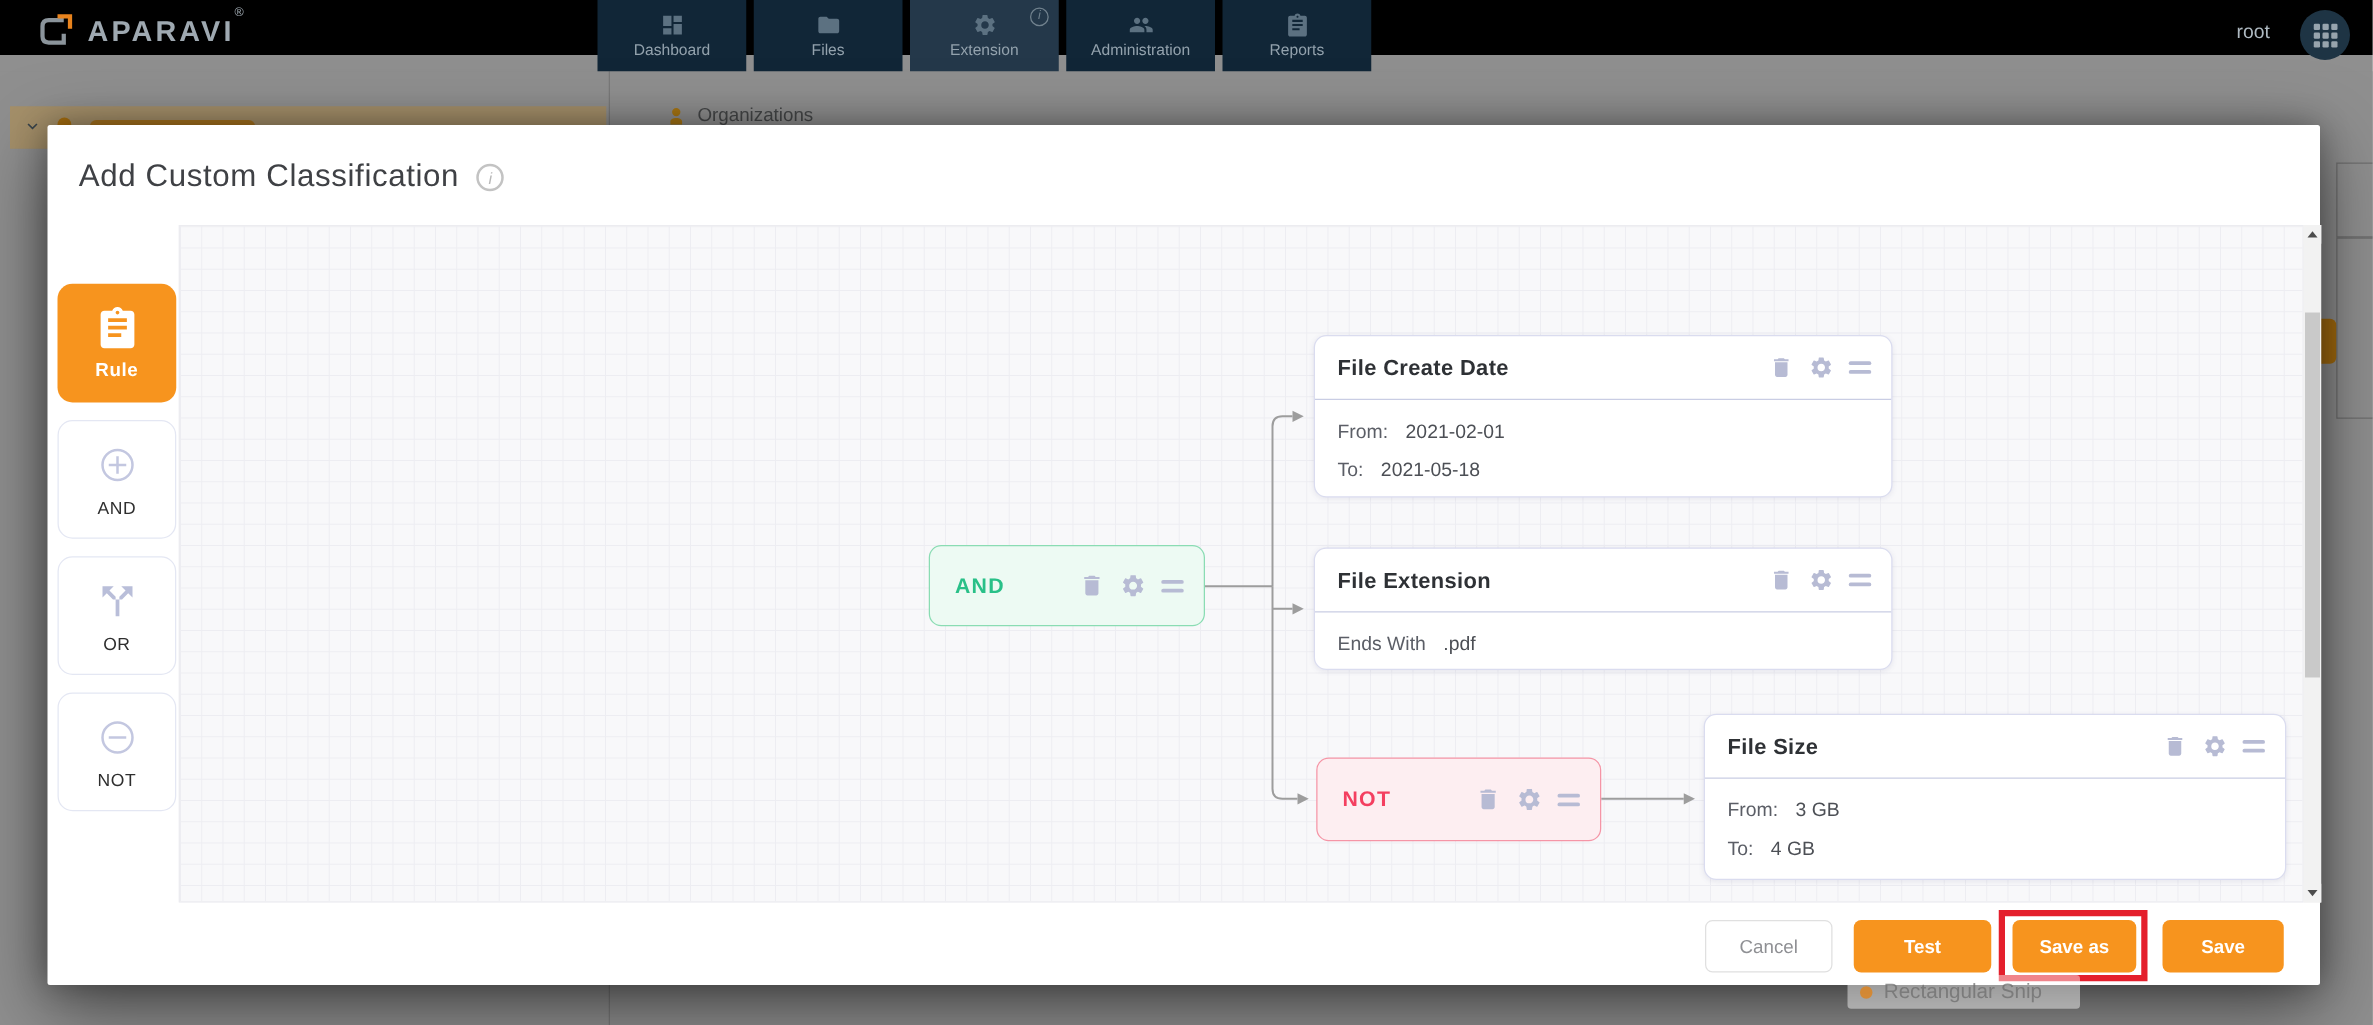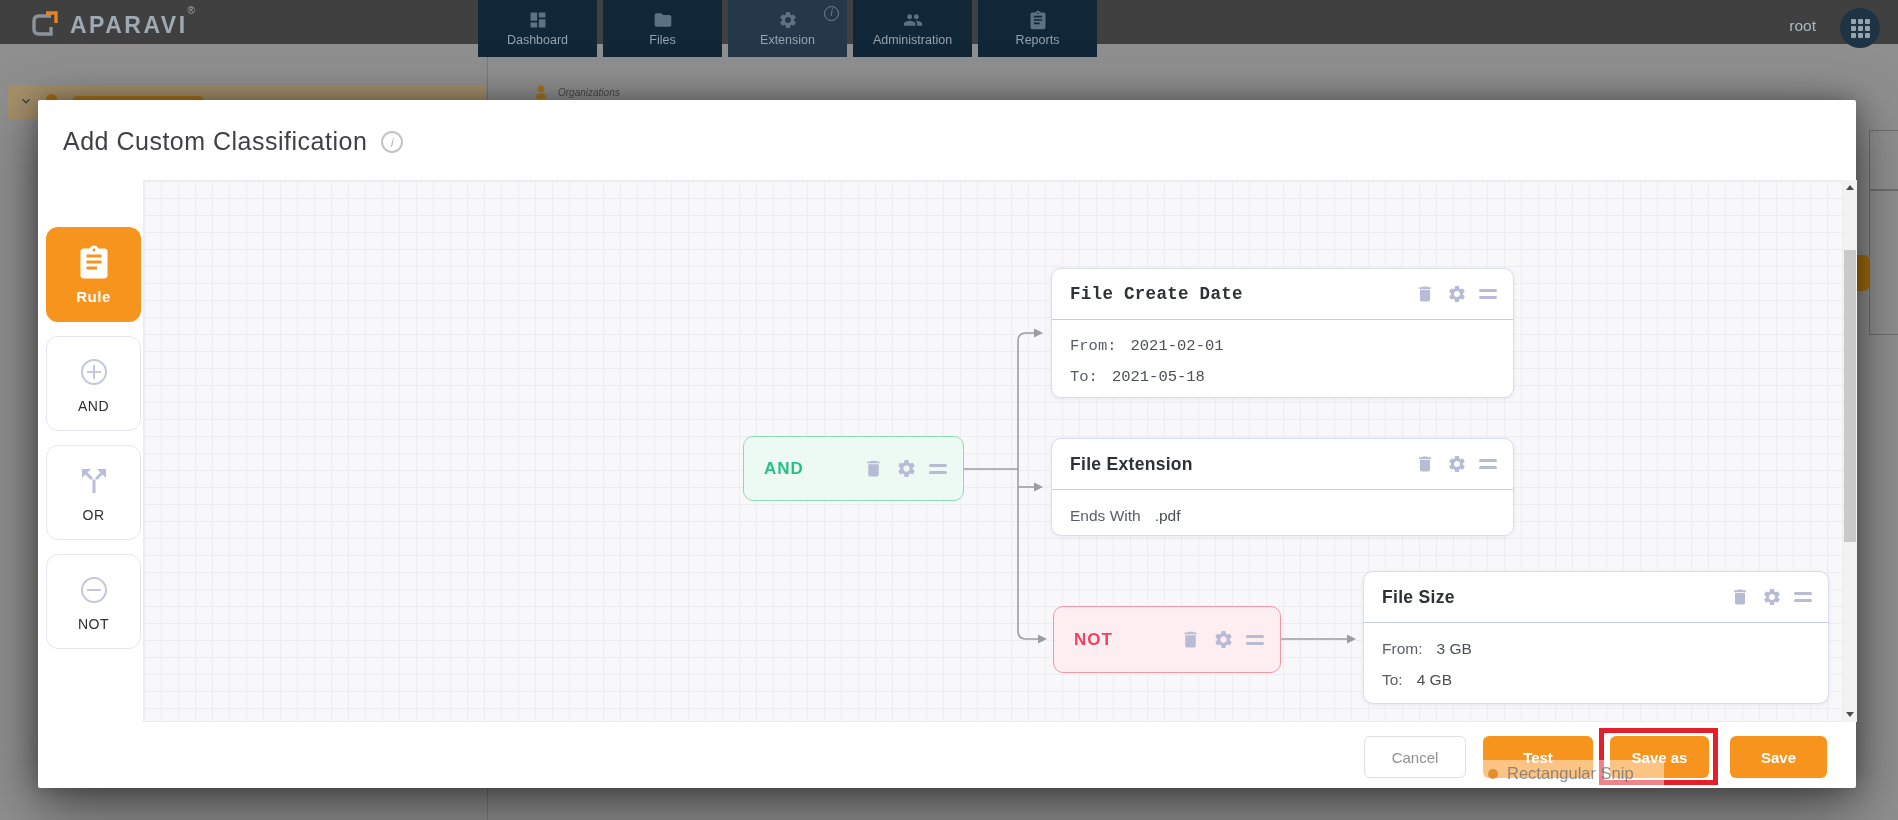--- a/index.html
+++ b/index.html
@@ -1,21 +1,21 @@
 <!DOCTYPE html>
 <html><head>
 <meta charset="utf-8">
 <style>
   * { margin:0; padding:0; box-sizing:border-box; }
   html,body { width:1898px; height:820px; overflow:hidden; background:#8f8f8f;
               font-family:"Liberation Sans", sans-serif; }
 
   
   .navbar { position:absolute; left:0; top:0; width:1898px; height:44px;
-            background:#404040; z-index:5; }
+            background:#000000; z-index:5; }
   .brand { position:absolute; left:28px; top:9px; display:flex; align-items:center; gap:10px; }
   .brand-name { color:#9fa9b1; font-size:23px; font-weight:bold; letter-spacing:2.5px; }
   .brand-reg { color:#9fa9b1; font-size:10px; vertical-align:top; position:relative; top:-7px; }
   .nav-items { position:absolute; left:478px; top:0; height:57px; display:flex; gap:6px; }
   .nav-item { position:relative; width:119px; height:57px; background:#112637;
               display:flex; flex-direction:column; align-items:center; justify-content:center;
               gap:3px; cursor:pointer; }
   .nav-item.active { background:#24384a; }
   .nav-item .nv-label { color:#93a2ad; font-size:12.5px; }
   .nav-item svg { width:20px; height:20px; fill:#5c7181; }
@@ -31,21 +31,21 @@
   
   .backdrop { position:absolute; left:0; top:57px; width:1898px; height:763px;
               background:#8f8f8f; z-index:1; }
   .bd-divider { position:absolute; left:487px; top:0; width:1px; height:763px; background:rgba(0,0,0,0.15); }
   .bd-row { position:absolute; left:8px; top:28px; width:477px; height:34px; background:#a5906a; }
   .bd-chevron { position:absolute; left:10px; top:8px; width:16px; height:16px; fill:#39444b; }
   .bd-dot { position:absolute; left:38px; top:9px; width:11px; height:11px; border-radius:50%; background:#a86f10; }
   .bd-textbar { position:absolute; left:64px; top:11px; width:132px; height:11px; border-radius:5px; background:#a86f10; opacity:.85; }
   .bd-org { position:absolute; left:533px; top:27px; display:flex; align-items:center; gap:9px; }
   .bd-org svg { width:16px; height:16px; fill:#a87613; }
-  .bd-org span { color:#454748; font-size:10px;font-style:italic; }
+  .bd-org span { color:#454748; font-size:15px; }
   .bd-box { position:absolute; border:1px solid rgba(70,70,70,0.45); border-right:none; }
   .bd-box.one { left:1869px; top:73px; width:29px; height:60px; }
   .bd-box.two { left:1869px; top:133px; width:29px; height:145px; }
   .bd-orange-sliver { position:absolute; left:1856px; top:198px; width:13px; height:36px;
                       background:#a56c0e; border-radius:0 5px 5px 0; }
 
   
   .modal { position:absolute; left:38px; top:100px; width:1818px; height:688px;
            background:#ffffff; border-radius:2px; z-index:10;
            box-shadow:0 18px 60px rgba(0,0,0,0.5), 0 0 25px rgba(0,0,0,0.3); }
@@ -111,21 +111,21 @@
   
   .btn { position:absolute; top:636px; height:42px; border-radius:6px; font-size:15px;
          display:flex; align-items:center; justify-content:center; cursor:pointer; }
   .btn-cancel { left:1326px; width:102px; background:#ffffff; border:1px solid #e0e0e0; color:#8f9094; }
   .btn-orange { background:#f7941e; color:#ffffff; font-weight:bold; border:none; }
   .btn-test { left:1445px; width:110px; }
   .btn-saveas { left:1572px; width:99px; }
   .btn-save { left:1692px; width:97px; }
   .annotation-rect { position:absolute; left:1561px; top:628px; width:119px; height:57px;
                      border:5px solid #e41f2c; pointer-events:none; }
-  .snip-ghost { position:absolute; left:1440px; top:660px; width:186px; height:27px;
+  .snip-ghost { position:absolute; left:1440px; top:680px; width:186px; height:27px;
                 background:rgba(255,255,255,0.45); border-radius:3px;
                 display:flex; align-items:center; gap:9px; padding:0 10px; pointer-events:none; }
   .snip-ghost .snip-dot { width:10px; height:10px; border-radius:50%; background:rgba(222,130,26,0.8); }
   .snip-ghost .snip-text { color:rgba(110,110,110,0.75); font-size:16.5px; white-space:nowrap; }
 </style>
 </head>
 <body>
 
 <div class="navbar">
   <div class="brand">
@@ -271,21 +271,21 @@
         <svg viewBox="0 0 24 24">
             <path d="M19.14 12.94c.04-.3.06-.61.06-.94 0-.32-.02-.64-.07-.94l2.03-1.58a.49.49 0 0 0 .12-.61l-1.92-3.32a.488.488 0 0 0-.59-.22l-2.39.96c-.5-.38-1.03-.7-1.62-.94l-.36-2.54a.484.484 0 0 0-.48-.41h-3.84c-.24 0-.43.17-.47.41l-.36 2.54c-.59.24-1.13.57-1.62.94l-2.39-.96c-.22-.08-.47 0-.59.22L2.74 8.87c-.12.21-.08.47.12.61l2.03 1.58c-.05.3-.09.63-.09.94s.02.64.07.94l-2.03 1.58a.49.49 0 0 0-.12.61l1.92 3.32c.12.22.37.29.59.22l2.39-.96c.5.38 1.03.7 1.62.94l.36 2.54c.05.24.24.41.48.41h3.84c.24 0 .44-.17.47-.41l.36-2.54c.59-.24 1.13-.56 1.62-.94l2.39.96c.22.08.47 0 .59-.22l1.92-3.32c.12-.22.07-.47-.12-.61l-2.01-1.58zM12 15.6A3.61 3.61 0 0 1 8.4 12c0-1.98 1.62-3.6 3.6-3.6s3.6 1.62 3.6 3.6-1.62 3.6-3.6 3.6z"></path>
           </svg>
         <span class="handle-icon">
             <i></i>
             <i></i>
           </span>
       </div>
     </div>
 
-    <div class="node" style="left:907px; top:87px; width:463px; height:130px;font-family:Liberation Mono, monospace;">
+    <div class="node" style="left:907px; top:87px; width:463px; height:130px;">
       <div class="node-head">
         <span class="node-title">File Create Date</span>
         <div class="node-icons">
           <svg viewBox="0 0 24 24">
               <path d="M6 19c0 1.1.9 2 2 2h8c1.1 0 2-.9 2-2V7H6v12zM19 4h-3.5l-1-1h-5l-1 1H5v2h14V4z"></path>
             </svg>
           <svg viewBox="0 0 24 24">
               <path d="M19.14 12.94c.04-.3.06-.61.06-.94 0-.32-.02-.64-.07-.94l2.03-1.58a.49.49 0 0 0 .12-.61l-1.92-3.32a.488.488 0 0 0-.59-.22l-2.39.96c-.5-.38-1.03-.7-1.62-.94l-.36-2.54a.484.484 0 0 0-.48-.41h-3.84c-.24 0-.43.17-.47.41l-.36 2.54c-.59.24-1.13.57-1.62.94l-2.39-.96c-.22-.08-.47 0-.59.22L2.74 8.87c-.12.21-.08.47.12.61l2.03 1.58c-.05.3-.09.63-.09.94s.02.64.07.94l-2.03 1.58a.49.49 0 0 0-.12.61l1.92 3.32c.12.22.37.29.59.22l2.39-.96c.5.38 1.03.7 1.62.94l.36 2.54c.05.24.24.41.48.41h3.84c.24 0 .44-.17.47-.41l.36-2.54c.59-.24 1.13-.56 1.62-.94l2.39.96c.22.08.47 0 .59-.22l1.92-3.32c.12-.22.07-.47-.12-.61l-2.01-1.58zM12 15.6A3.61 3.61 0 0 1 8.4 12c0-1.98 1.62-3.6 3.6-3.6s3.6 1.62 3.6 3.6-1.62 3.6-3.6 3.6z"></path>
             </svg>
           <span class="handle-icon">

